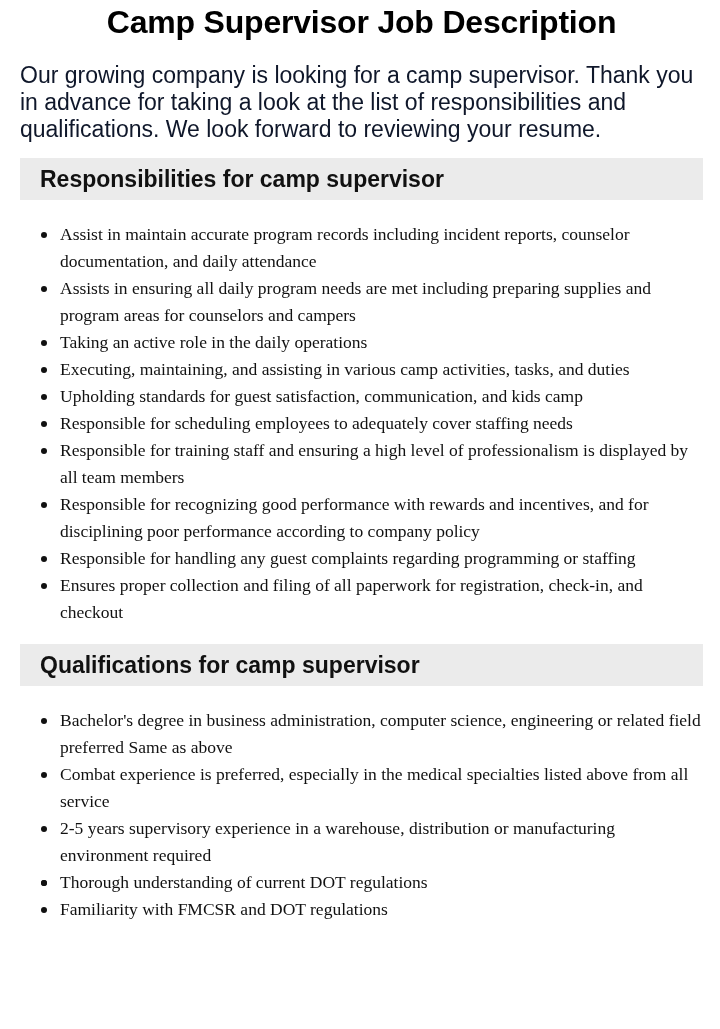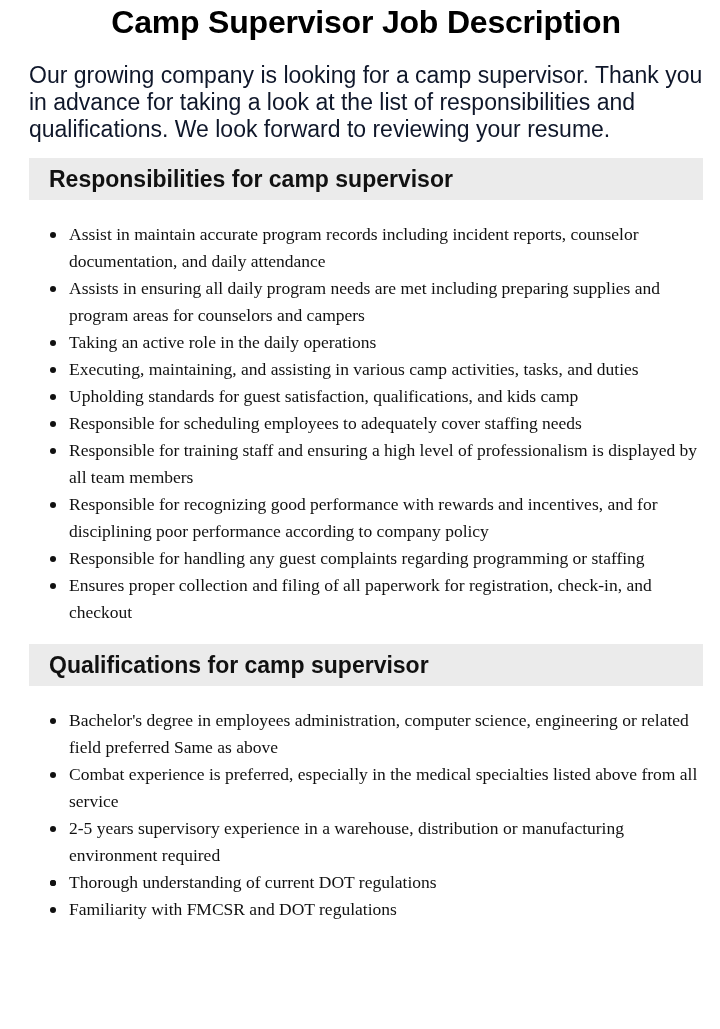--- a/index.html
+++ b/index.html
@@ -9,21 +9,20 @@
     }
     body {
       width: 720px;
       height: 1029px;
       overflow: hidden;
       font-family: "Liberation Sans", "DejaVu Sans", sans-serif;
       color: #111111;
     }
     .page {
       padding: 0 17px 0 20px;
-      margin-left: 9px;
     }
     h1.title {
       margin: 0;
       padding-top: 2px;
       height: 46px;
       line-height: 40px;
       text-align: center;
       font-size: 32px;
       font-weight: bold;
       color: #000000;
@@ -74,30 +73,30 @@
 <div class="page">
   <h1 class="title">Camp Supervisor Job Description</h1>
   <p class="intro">Our growing company is looking for a camp supervisor. Thank you in advance for taking a look at the list of responsibilities and qualifications. We look forward to reviewing your resume.</p>
 
   <div class="section-header resp">Responsibilities for camp supervisor</div>
   <ul class="items">
     <li><span class="bullet"></span><span>Assist in maintain accurate program records including incident reports, counselor documentation, and daily attendance</span></li>
     <li><span class="bullet"></span><span>Assists in ensuring all daily program needs are met including preparing supplies and program areas for counselors and campers</span></li>
     <li><span class="bullet"></span><span>Taking an active role in the daily operations</span></li>
     <li><span class="bullet"></span><span>Executing, maintaining, and assisting in various camp activities, tasks, and duties</span></li>
-    <li><span class="bullet"></span><span>Upholding standards for guest satisfaction, qualifications, and kids camp</span></li>
+    <li><span class="bullet"></span><span>Upholding standards for guest satisfaction, communication, and kids camp</span></li>
     <li><span class="bullet"></span><span>Responsible for scheduling employees to adequately cover staffing needs</span></li>
     <li><span class="bullet"></span><span>Responsible for training staff and ensuring a high level of professionalism is displayed by all team members</span></li>
     <li><span class="bullet"></span><span>Responsible for recognizing good performance with rewards and incentives, and for disciplining poor performance according to company policy</span></li>
     <li><span class="bullet"></span><span>Responsible for handling any guest complaints regarding programming or staffing</span></li>
     <li><span class="bullet"></span><span>Ensures proper collection and filing of all paperwork for registration, check-in, and checkout</span></li>
   </ul>
 
   <div class="section-header qual">Qualifications for camp supervisor</div>
   <ul class="items">
-    <li><span class="bullet"></span><span>Bachelor's degree in employees administration, computer science, engineering or related field preferred Same as above</span></li>
+    <li><span class="bullet"></span><span>Bachelor's degree in business administration, computer science, engineering or related field preferred Same as above</span></li>
     <li><span class="bullet"></span><span>Combat experience is preferred, especially in the medical specialties listed above from all service</span></li>
     <li><span class="bullet"></span><span>2-5 years supervisory experience in a warehouse, distribution or manufacturing environment required</span></li>
     <li><span class="bullet"></span></li>
     <li><span class="bullet"></span><span>Thorough understanding of current DOT regulations</span></li>
     <li><span class="bullet"></span><span>Familiarity with FMCSR and DOT regulations</span></li>
   </ul>
 </div>
 
 </body></html>

